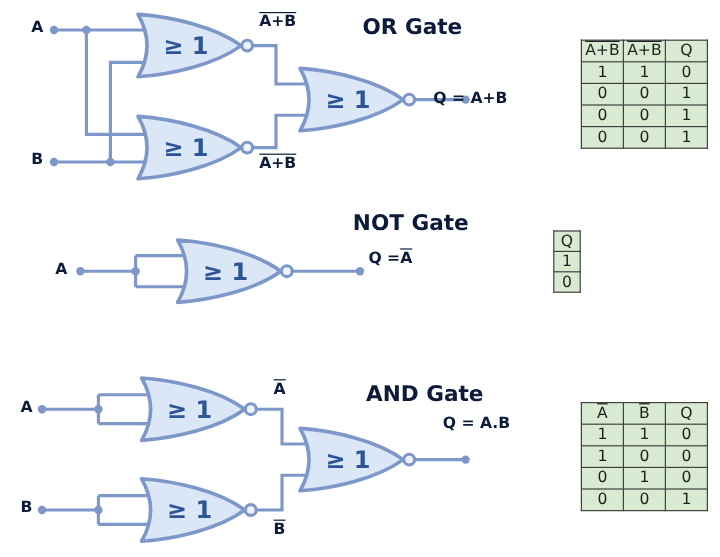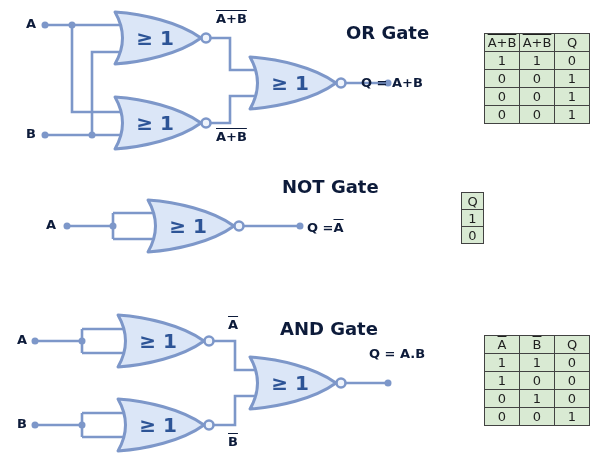--- a/index.html
+++ b/index.html
@@ -117,32 +117,32 @@
     <g>
       <use href="#norgate" transform="translate(118,399)"></use>
       <text class="gate-label" x="158" y="432">≥ 1</text>
     </g>
     <g>
       <use href="#norgate" transform="translate(250,357)"></use>
       <text class="gate-label" x="290" y="390">≥ 1</text>
     </g>
   </svg>
 
-  <div class="title" style="left:302px;top:22px;margin-left:44px;">OR Gate</div>
+  <div class="title" style="left:302px;top:12px;">OR Gate</div>
   <div class="lbl" style="left:26px;top:17px;">A</div>
   <div class="lbl" style="left:26px;top:127px;">B</div>
   <div class="lbl ovl" style="left:216px;top:12px;">A+B</div>
   <div class="lbl ovl" style="left:216px;top:130px;">A+B</div>
   <div class="lbl" style="left:361px;top:76px;">Q = A+B</div>
 
-  <div class="title" style="left:282px;top:176px;">NOT Gate</div>
+  <div class="title" style="left:294px;top:176px;">NOT Gate</div>
   <div class="lbl" style="left:46px;top:218px;">A</div>
-  <div class="lbl" style="left:307px;top:221px;"><span>Q =</span><span class="ovl">A</span></div>
-
-  <div class="title" style="left:280px;top:318px;">AND Gate</div>
+  <div class="lbl" style="left:307px;top:209px;"><span>Q =</span><span class="ovl">A</span></div>
+
+  <div class="title" style="left:305px;top:318px;">AND Gate</div>
   <div class="lbl" style="left:17px;top:333px;">A</div>
   <div class="lbl" style="left:17px;top:417px;">B</div>
   <div class="lbl ovl" style="left:228px;top:318px;">A</div>
   <div class="lbl ovl" style="left:228px;top:435px;">B</div>
   <div class="lbl" style="left:369px;top:347px;">Q = A.B</div>
 
   <table class="tt wide" style="left:484px;top:33px;">
     <tbody>
         <tr>
       <th><span class="ovl">A+B</span></th>

